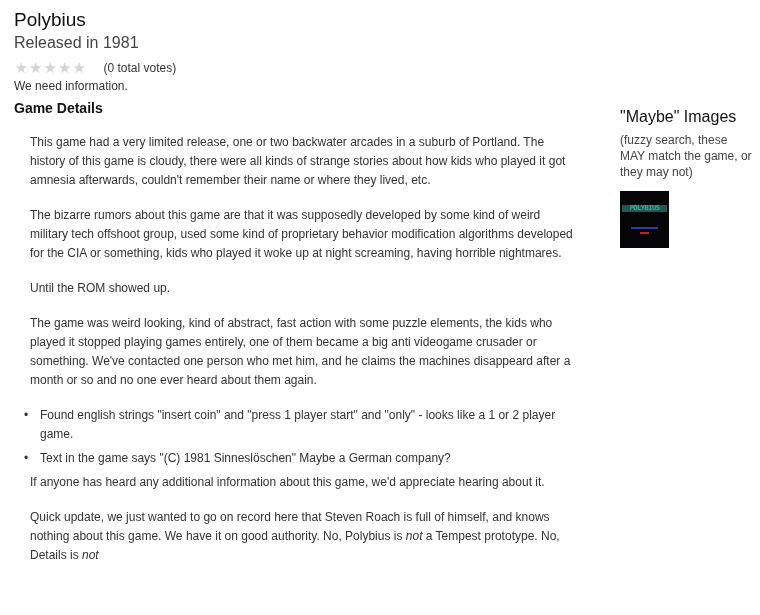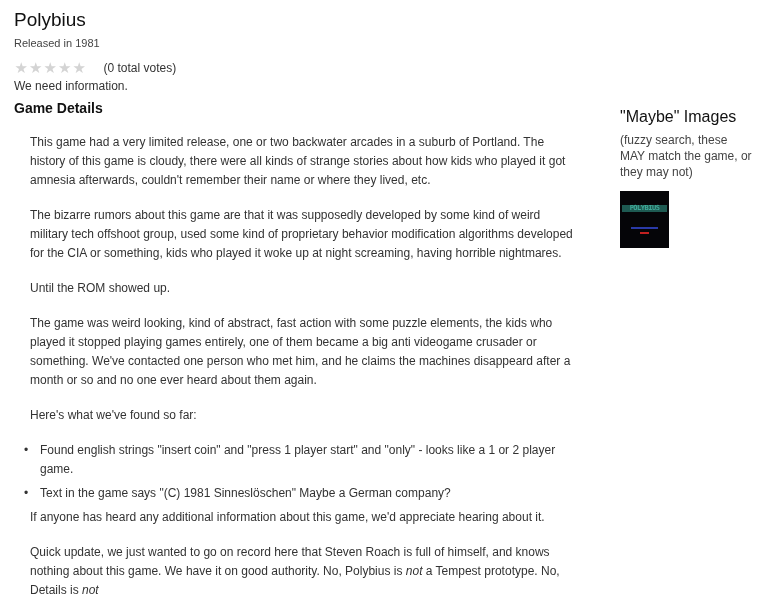--- a/index.html
+++ b/index.html
@@ -2,21 +2,21 @@
 <html><head>
   <meta charset="utf-8">
   <style>
     html, body { margin: 0; padding: 0; background: #ffffff; }
     body {
       width: 760px; height: 615px; overflow: hidden; position: relative;
       font-family: "Liberation Sans", sans-serif; color: #333333;
     }
     .main { position: absolute; left: 14px; top: 8px; width: 575px; }
     .title { font-size: 19px; color: #111; margin: 0; line-height: 24px; font-weight: normal; }
-    .released { font-size: 11px; color: #444; margin-top: 3px; line-height: 16px; }
+    .released { font-size: 16px; color: #444; margin-top: 3px; line-height: 16px; }
     .rating { display: flex; align-items: center; margin-top: 9px; height: 16px; }
     .stars { display: flex; gap: 0px; margin-right: 3px; }
     .star { color: #d4d4d4; font-size: 15px; line-height: 16px; width: 14.5px; text-align: center; }
     .votes { font-size: 12px; color: #333; line-height: 16px; padding-left: 14px; }
     h2 { font-size: 14px; font-weight: bold; color: #111; margin: 0; line-height: 18px; }
     .summary-h { margin-top: 22px; }
     .summary { font-size: 12px; line-height: 17px; color: #333; margin-top: 2px; }
     .details-h { margin-top: 4px; }
     .p { font-size: 12px; line-height: 19px; color: #333; margin: 16px; }
     .mt8 { margin-top: 9px; }
@@ -57,21 +57,20 @@
     <span class="votes">(0 total votes)</span>
   </div>
 
   <div class="summary">We need information.</div>
 
   <h2 class="details-h">Game Details</h2>
   <p class="p">This game had a very limited release, one or two backwater arcades in a suburb of Portland. The history of this game is cloudy, there were all kinds of strange stories about how kids who played it got amnesia afterwards, couldn't remember their name or where they lived, etc.</p>
   <p class="p mt0">The bizarre rumors about this game are that it was supposedly developed by some kind of weird military tech offshoot group, used some kind of proprietary behavior modification algorithms developed for the CIA or something, kids who played it woke up at night screaming, having horrible nightmares.</p>
   <p class="p mt8">Until the ROM showed up.</p>
   <p class="p mt8">The game was weird looking, kind of abstract, fast action with some puzzle elements, the kids who played it stopped playing games entirely, one of them became a big anti videogame crusader or something. We've contacted one person who met him, and he claims the machines disappeard after a month or so and no one ever heard about them again.</p>
-  <p class="p mt8">Here's what we've found so far:</p>
   <ul>
     <li>Found english strings "insert coin" and "press 1 player start" and "only" - looks like a 1 or 2 player game.</li>
     <li>Text in the game says "(C) 1981 Sinneslöschen" Maybe a German company?</li>
   </ul>
   <p class="p" style="margin-top:3px">If anyone has heard any additional information about this game, we'd appreciate hearing about it.</p>
   <p class="p mt8"><span>Quick update, we just wanted to go on record here that Steven Roach is full of himself, and knows nothing about this game. We have it on good authority. No, Polybius is </span><em>not</em><span> a Tempest prototype. No, Details is </span><em>not</em></p>
 </div>
 
 <div class="side">
   <h3 class="side-title">"Maybe" Images</h3>

